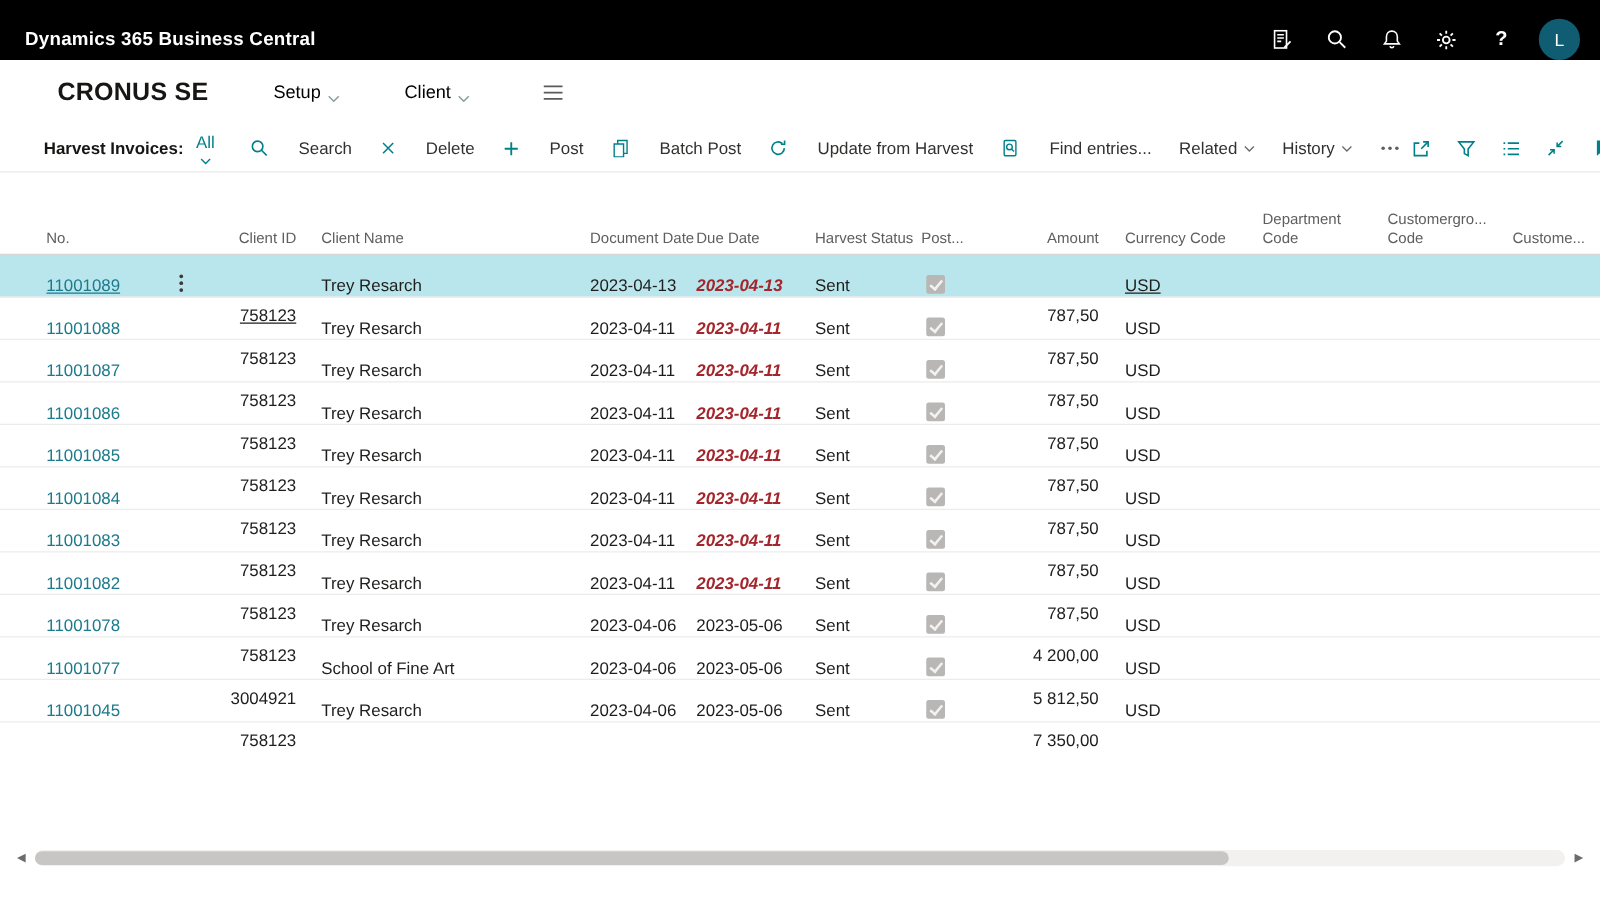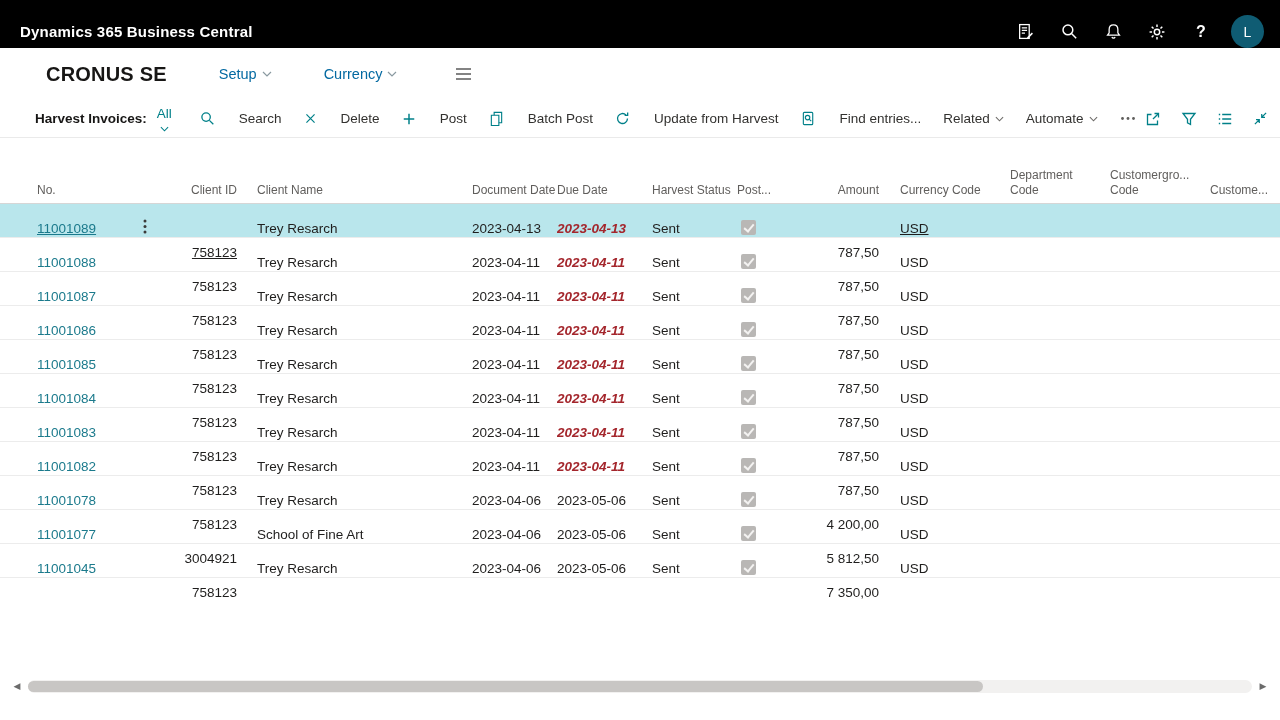--- a/index.html
+++ b/index.html
@@ -31,22 +31,22 @@
     display: flex; align-items: center; justify-content: center;
     font-size: 14px; margin-left: 8px; margin-right: 4px;
   }
 
   
   .company-row {
     height: 52px; display: flex; align-items: center; padding-left: 46px; background: #fff;
   }
   .company-name { font-size: 20px; font-weight: bold; color: #171615; letter-spacing: .2px; }
   .top-menu {
-    display: inline-flex; align-items: center; gap: 5px;
-    color: #0369a1; font-size: 14.5px; margin-left: 52px;
+    display: inline-flex; align-items: flex-end; gap: 5px;
+    color: #000000; font-size: 14.5px; margin-left: 52px;
   }
   .top-menu .chev { color: #8a9aa1; }
   .hamburger { margin-left: 58px; color: #5b5b5b; display: flex; align-items: center; }
 
   
   .action-bar {
     height: 38px; display: flex; align-items: center;
     padding: 0 16px 0 35px; border-bottom: 1px solid #eaeaea;
     font-size: 13.5px; white-space: nowrap;
   }
@@ -169,21 +169,21 @@
   <span class="company-name">CRONUS SE</span>
   <button class="top-menu">
     <span>Setup</span>
     <span class="chev">
       <svg width="10" height="6" viewBox="0 0 10 6" fill="none" stroke="currentColor" stroke-width="1.2">
           <path d="M1 1l4 4 4-4"></path>
         </svg>
     </span>
   </button>
   <button class="top-menu">
-    <span>Currency</span>
+    <span>Client</span>
     <span class="chev">
       <svg width="10" height="6" viewBox="0 0 10 6" fill="none" stroke="currentColor" stroke-width="1.2">
           <path d="M1 1l4 4 4-4"></path>
         </svg>
     </span>
   </button>
   <button class="hamburger">
     <span>
       <svg width="17" height="14" viewBox="0 0 17 14" stroke="#5b5b5b" stroke-width="1.4">
           <path d="M1 2h15M1 7h15M1 12h15"></path>
@@ -266,21 +266,21 @@
   <button class="ab-drop">
     <span>Related</span>
     <span class="chev">
       <svg width="9" height="6" viewBox="0 0 10 6" fill="none" stroke="currentColor" stroke-width="1.2">
           <path d="M1 1l4 4 4-4"></path>
         </svg>
     </span>
   </button>
 
   <button class="ab-drop">
-    <span>Automate</span>
+    <span>History</span>
     <span class="chev">
       <svg width="9" height="6" viewBox="0 0 10 6" fill="none" stroke="currentColor" stroke-width="1.2">
           <path d="M1 1l4 4 4-4"></path>
         </svg>
     </span>
   </button>
 
   <button class="ab-more">
     <span>
       <svg width="16" height="5" viewBox="0 0 16 5" fill="currentColor">

